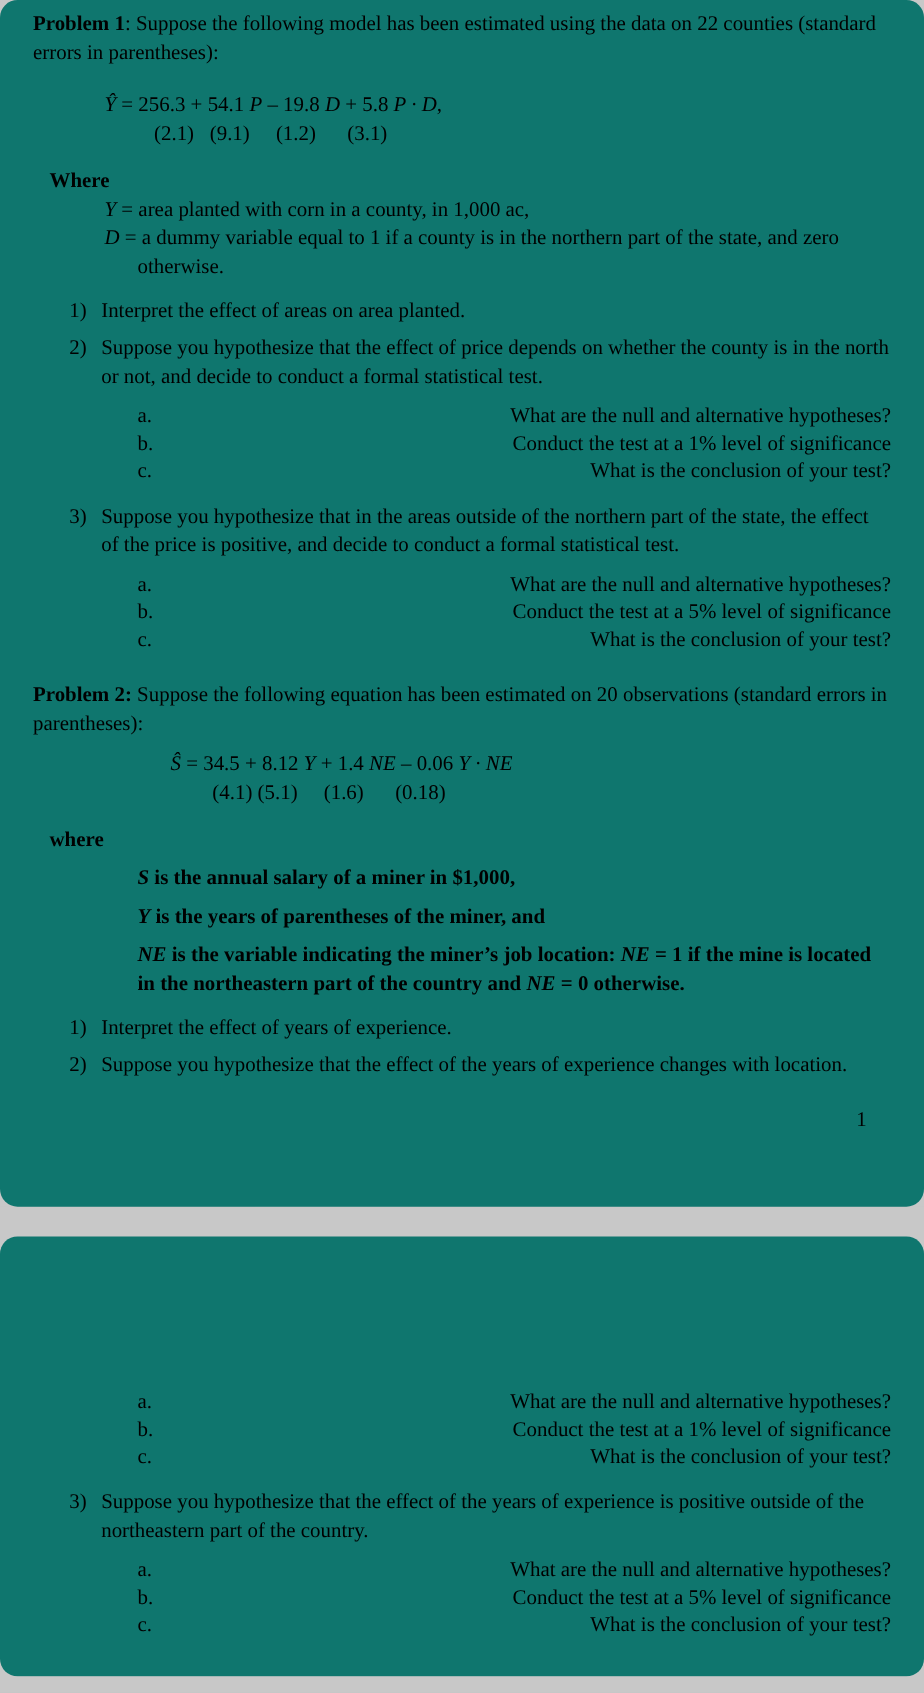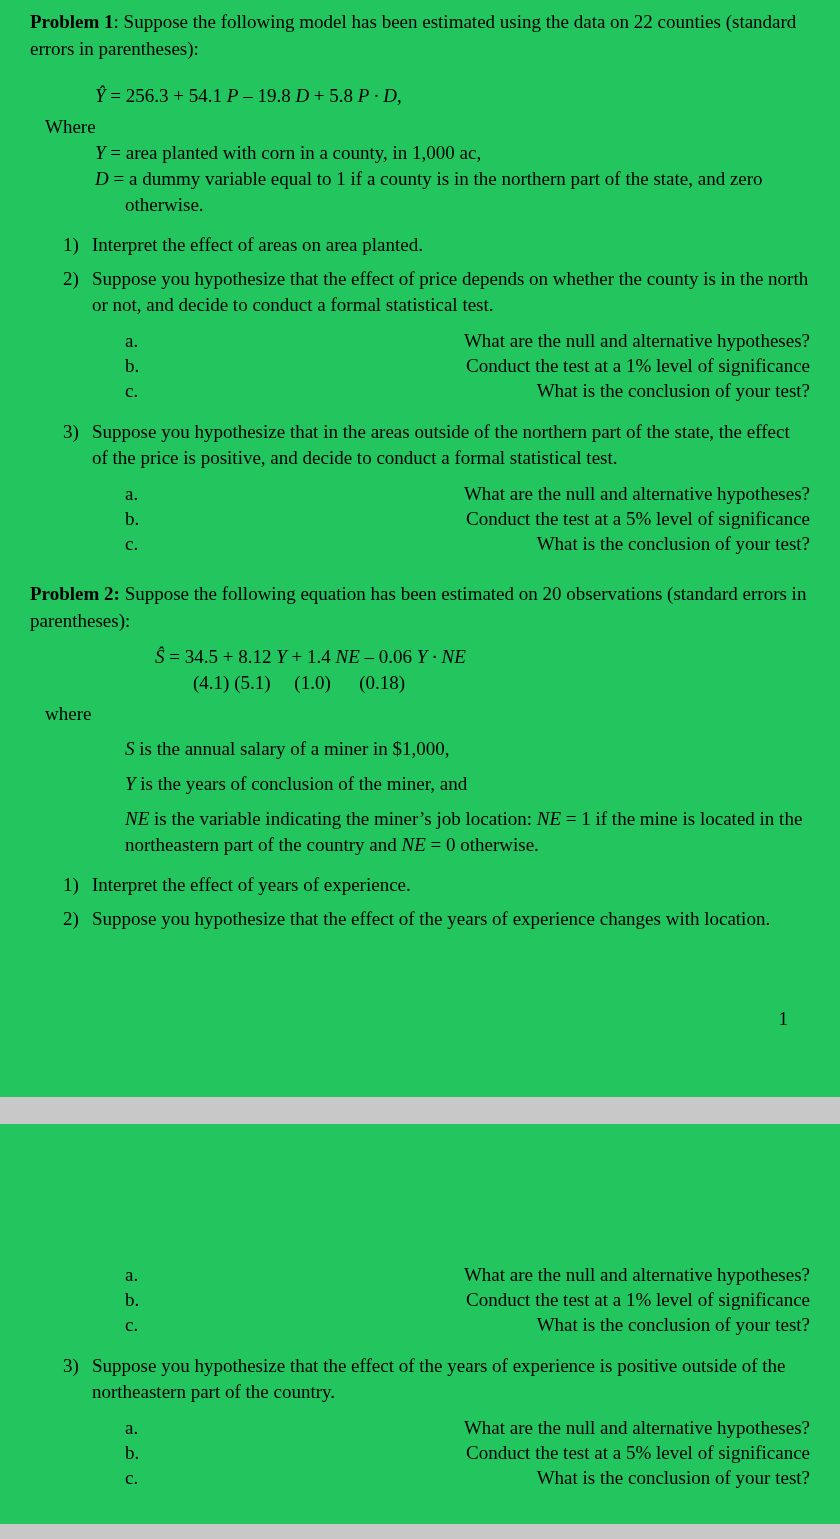--- a/index.html
+++ b/index.html
@@ -5,77 +5,79 @@
   html, body { margin: 0; padding: 0; }
   body {
     background: #c8c8c8;
     font-family: "Liberation Serif", serif;
     font-size: 19px;
     color: #000;
     -webkit-font-smoothing: antialiased;
   }
   .canvas { width: 840px; }
   .page {
-    background: #22c55e;
+    background: #0f766e;
     box-sizing: border-box;
     padding: 8px 30px 0 30px;
+    border-radius: 16px;
   }
   .page-1 { height: 1097px; position: relative; overflow: hidden; }
   .page-gap { height: 27px; background: #c8c8c8; }
   .page-2 { height: 400px; padding-top: 128px; overflow: hidden; }
   .bottom-gap { height: 15px; background: #c8c8c8; }
 
   .para { margin: 0; line-height: 27px; }
   b { font-weight: bold; }
   .v { font-style: italic; }
 
   .eq-block { line-height: 26px; }
   .eq-1 { margin: 21px 0 0 65px; }
   .eq-2 { margin: 10px 0 0 125px; }
   .eq-line { white-space: pre; }
   .eq-se { white-space: pre; }
   .eq-1 .eq-se { margin-left: 45px; }
   .eq-2 .eq-se { margin-left: 38px; }
 
-  .where-label { margin: 4px 0 0 15px; line-height: 27px; }
+  .where-label { margin: 16px 0 0 15px; line-height: 27px; font-weight: bold; }
 
   .def { padding-left: 95px; text-indent: -30px; line-height: 26px; margin: 0; }
 
   .num-item { display: flex; margin: 8px 0 0 33px; line-height: 26px; }
   .num-item.first { margin-top: 14px; }
   .num-item.spaced { margin-top: 16px; }
   .num-item .marker { width: 29px; flex: none; }
   .num-item .itext { flex: 1; }
 
   .sub-list { margin: 10px 0 0 95px; }
   .sub-item { display: flex; line-height: 25px; }
   .sub-item .marker { width: 30px; flex: none; }
   .sub-item .itext { flex: 1; text-align: right; }
 
   .p2-heading { margin-top: 24px; }
-  .p2def { margin: 9px 0 0 95px; line-height: 26px; }
+  .p2def { margin: 9px 0 0 95px; line-height: 26px; font-weight: bold; }
 
   .page-num {
     position: absolute;
     right: 52px;
     top: 1005px;
     line-height: 27px;
   }
 </style>
 </head>
 <body>
 
 <div class="canvas">
 
   <div class="page page-1">
 
     <p class="para"><b>Problem 1</b><span>: Suppose the following model has been estimated using the data on 22 counties (standard errors in parentheses):</span></p>
 
     <div class="eq-block eq-1">
       <div class="eq-line"><span class="v">Ŷ</span><span> = 256.3 + 54.1 </span><span class="v">P</span><span> – 19.8 </span><span class="v">D</span><span> + 5.8 </span><span class="v">P · D</span><span>,</span></div>
+      <div class="eq-se">(2.1)   (9.1)     (1.2)      (3.1)</div>
     </div>
 
     <p class="para where-label">Where</p>
 
     <p class="def"><span class="v">Y</span><span> = area planted with corn in a county, in 1,000 ac,</span></p>
     <p class="def"><span class="v">D</span><span> = a dummy variable equal to 1 if a county is in the northern part of the state, and zero otherwise.</span></p>
 
     <div class="num-item first">
       <span class="marker">1)</span>
       <span class="itext">Interpret the effect of areas on area planted.</span>
@@ -116,27 +118,27 @@
       <div class="sub-item">
         <span class="marker">c.</span>
         <span class="itext">What is the conclusion of your test?</span>
       </div>
     </div>
 
     <p class="para p2-heading"><b>Problem 2:</b><span> Suppose the following equation has been estimated on 20 observations (standard errors in parentheses):</span></p>
 
     <div class="eq-block eq-2">
       <div class="eq-line"><span class="v">Ŝ</span><span> = 34.5 + 8.12 </span><span class="v">Y</span><span> + 1.4 </span><span class="v">NE</span><span> – 0.06 </span><span class="v">Y · NE</span></div>
-      <div class="eq-se">(4.1) (5.1)     (1.0)      (0.18)</div>
+      <div class="eq-se">(4.1) (5.1)     (1.6)      (0.18)</div>
     </div>
 
     <p class="para where-label">where</p>
 
     <p class="para p2def"><span class="v">S</span><span> is the annual salary of a miner in $1,000,</span></p>
-    <p class="para p2def"><span class="v">Y</span><span> is the years of conclusion of the miner, and</span></p>
+    <p class="para p2def"><span class="v">Y</span><span> is the years of parentheses of the miner, and</span></p>
     <p class="para p2def"><span class="v">NE</span><span> is the variable indicating the miner’s job location: </span><span class="v">NE</span><span> = 1 if the mine is located in the northeastern part of the country and </span><span class="v">NE</span><span> = 0 otherwise.</span></p>
 
     <div class="num-item first">
       <span class="marker">1)</span>
       <span class="itext">Interpret the effect of years of experience.</span>
     </div>
     <div class="num-item">
       <span class="marker">2)</span>
       <span class="itext">Suppose you hypothesize that the effect of the years of experience changes with location.</span>
     </div>

